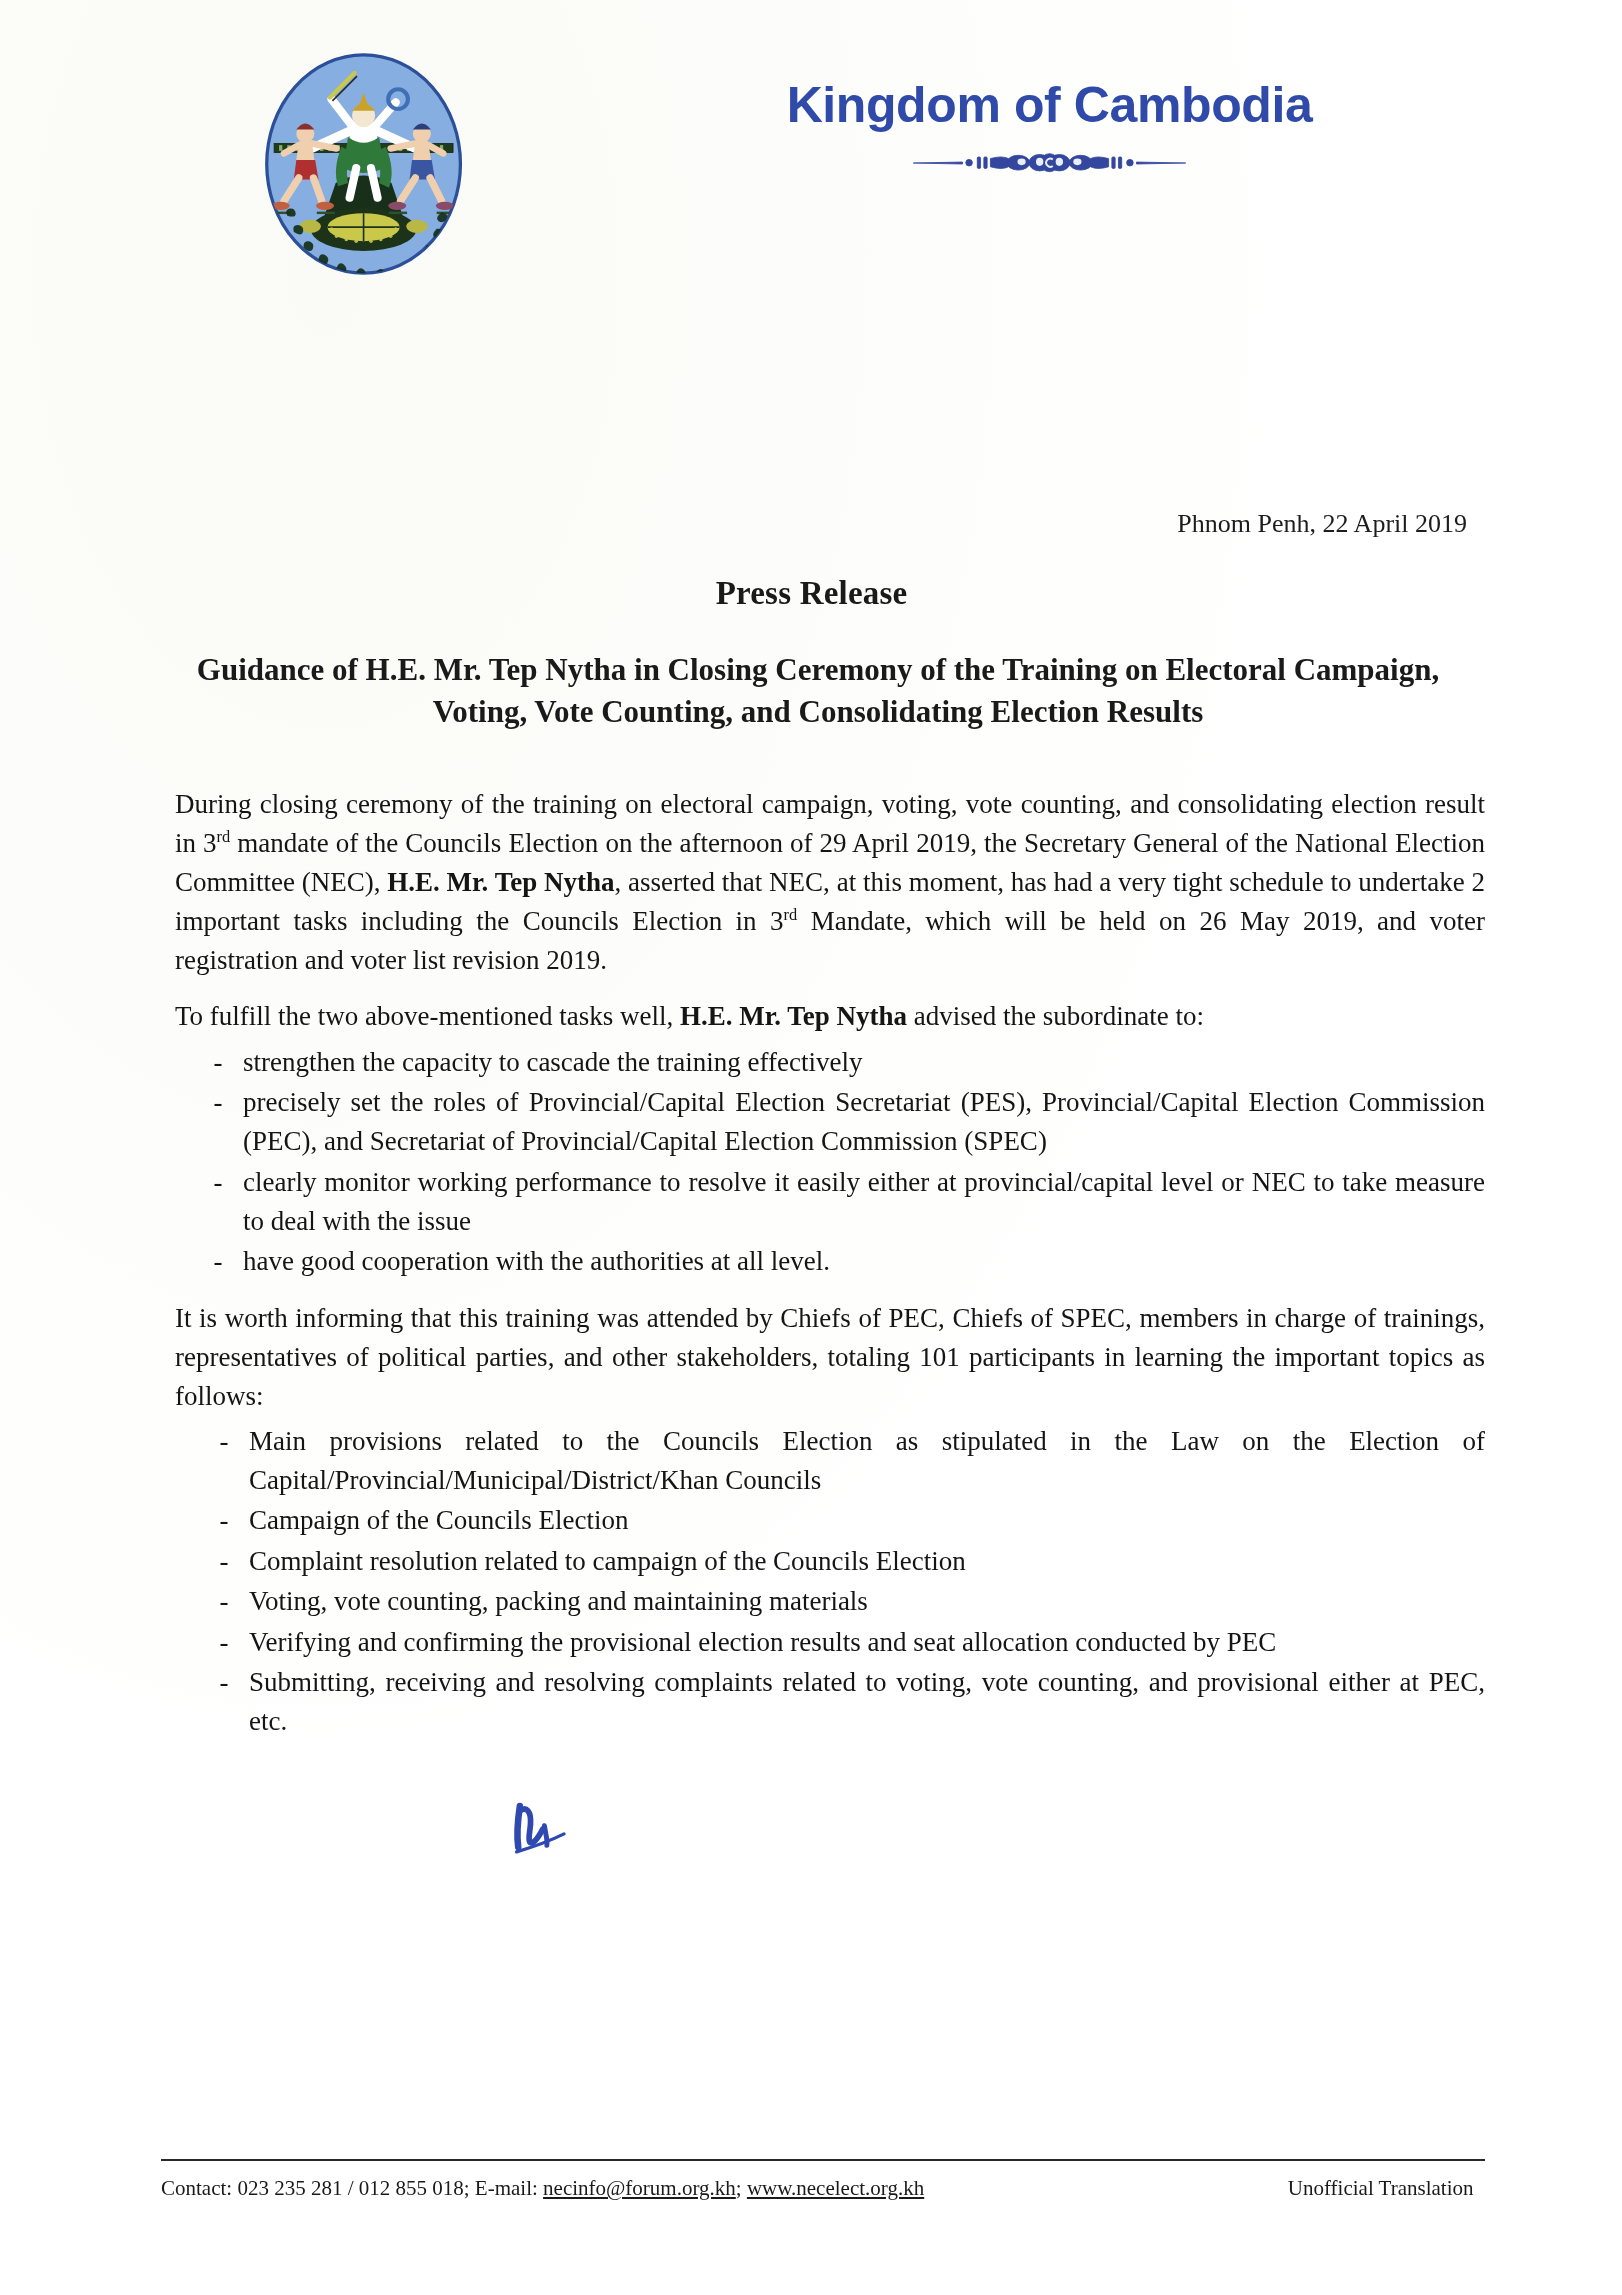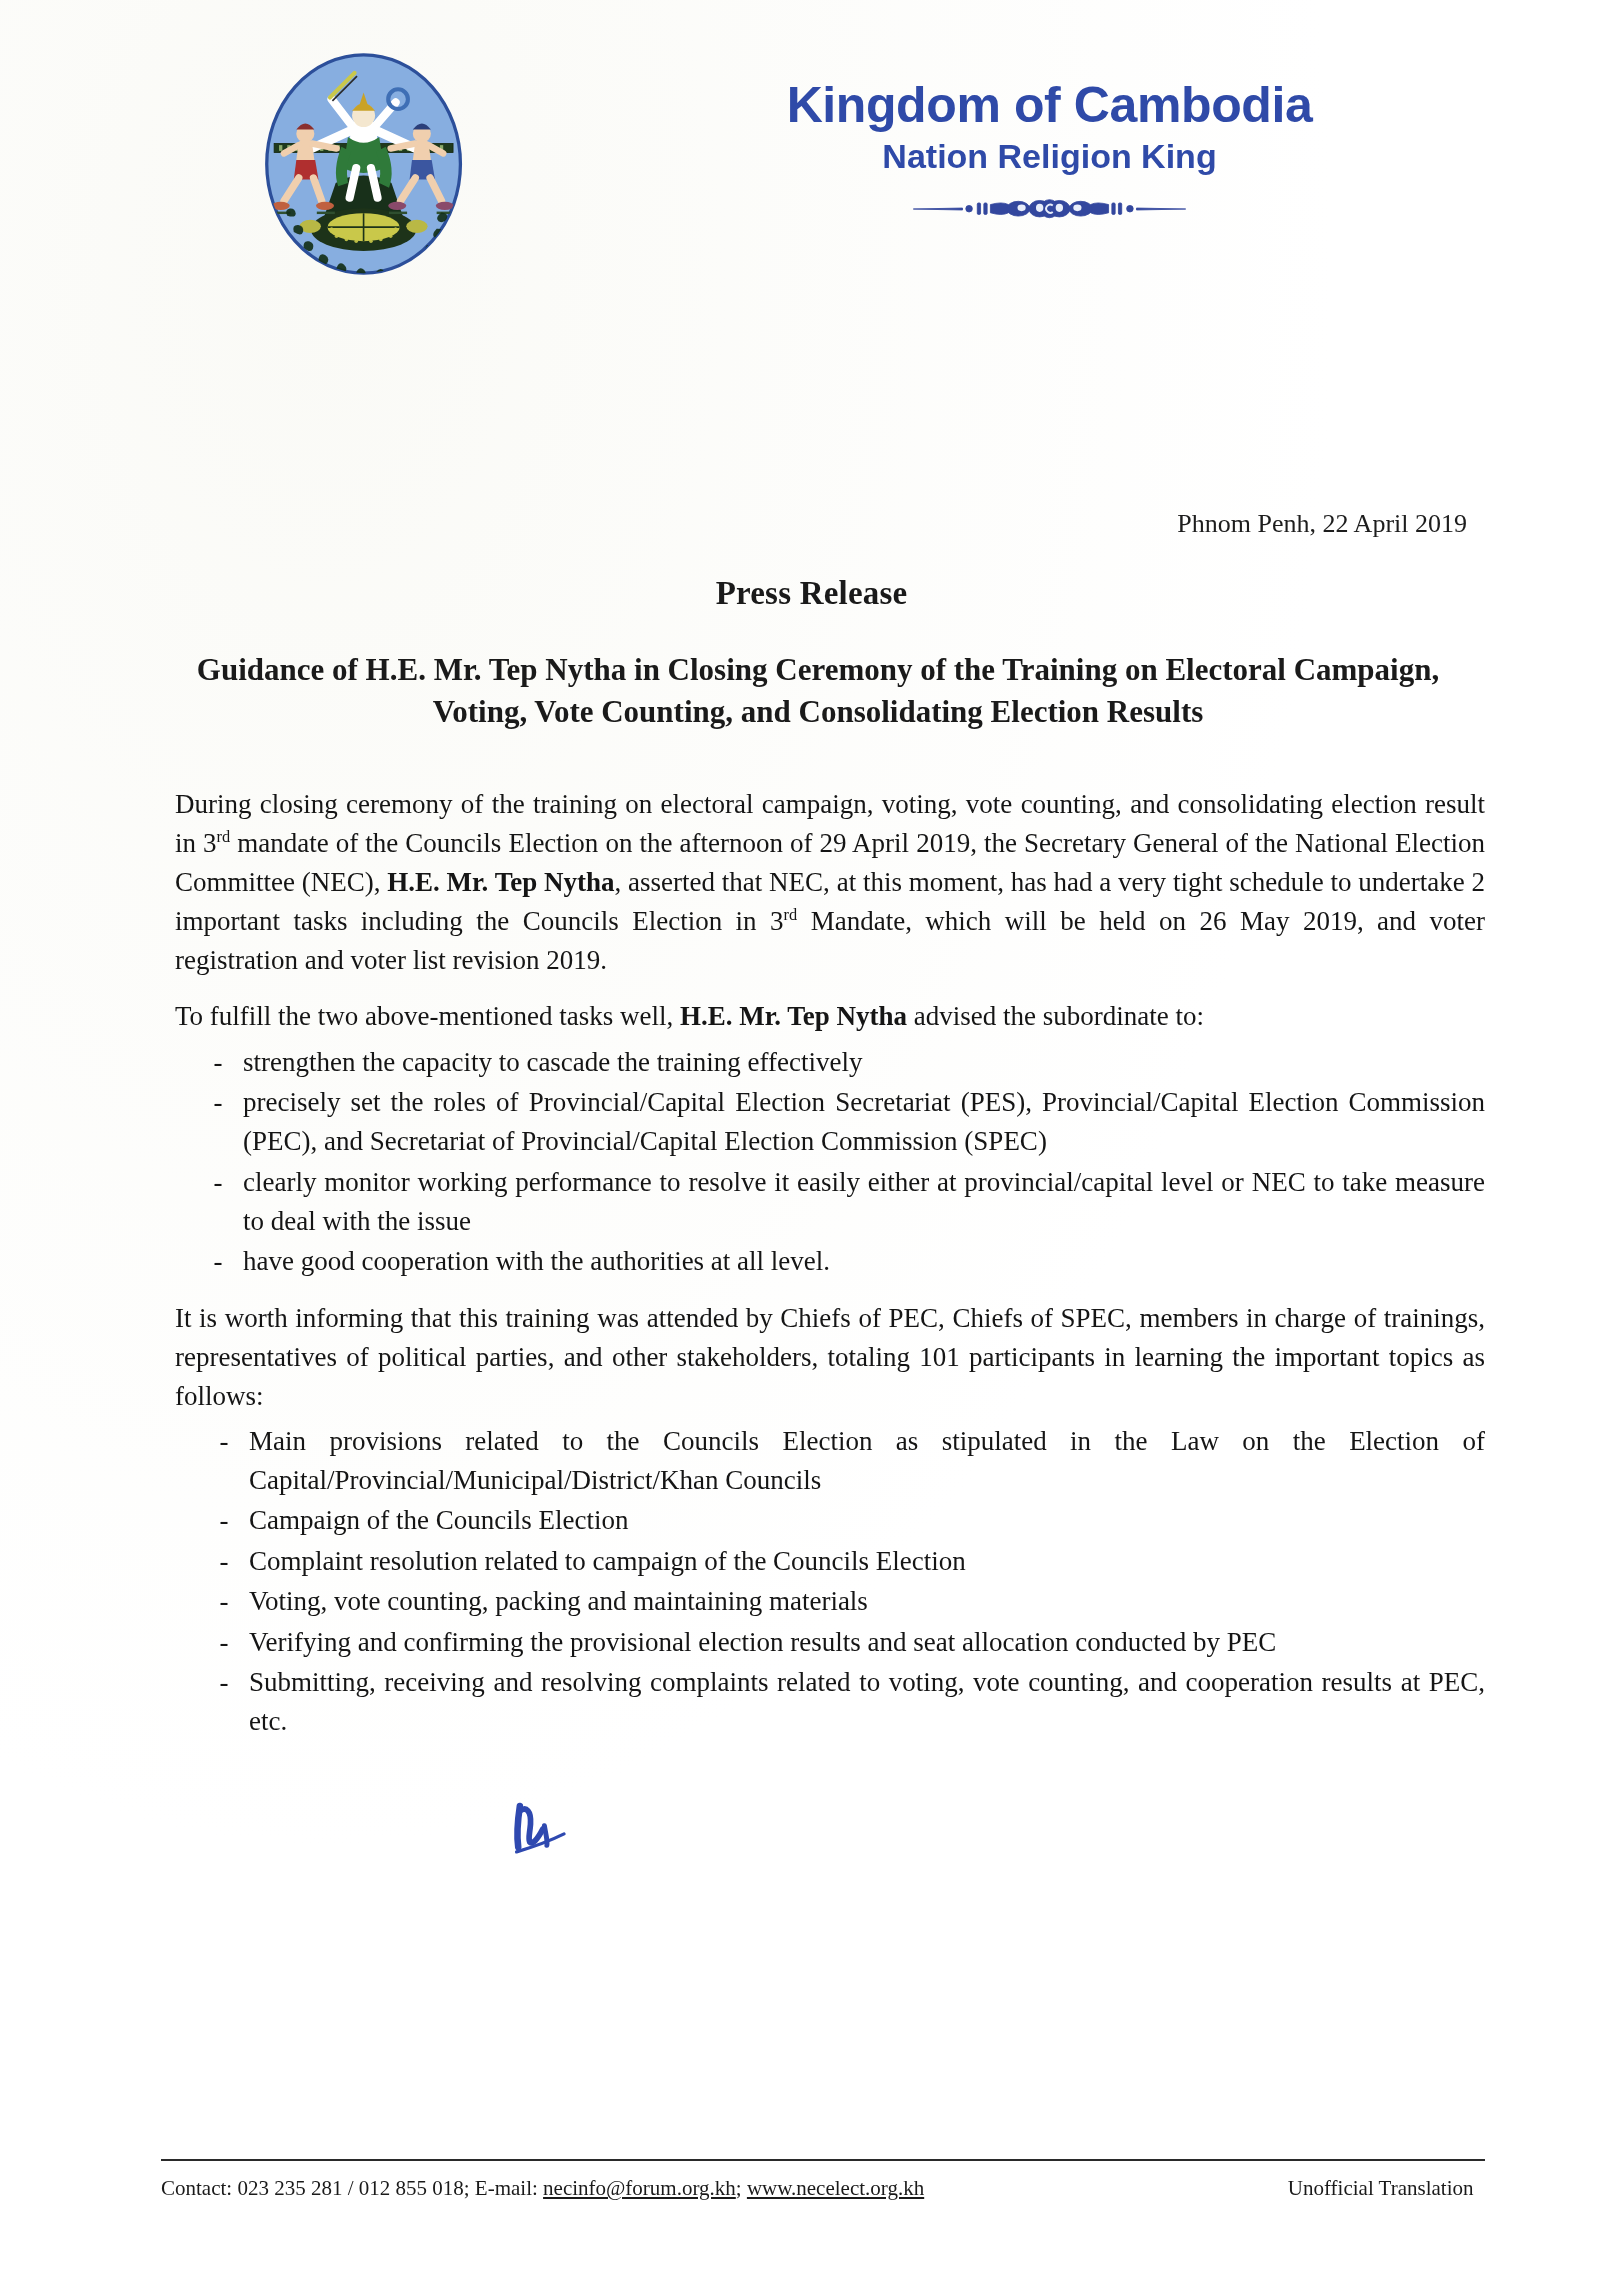--- a/index.html
+++ b/index.html
@@ -363,21 +363,20 @@
             <path d="M214 244 q5 -8 10 -2 q4 6 -2 10 q-6 3 -8 -8 z" transform="rotate(42 214 244)"></path>
             <path d="M226 224 q5 -8 10 -2 q4 6 -2 10 q-6 3 -8 -8 z" transform="rotate(54 226 224)"></path>
             <path d="M232 204 q5 -8 10 -2 q4 6 -2 10 q-6 3 -8 -8 z" transform="rotate(64 232 204)"></path>
           </g>
         </g>
       </svg>
     </div>
 
     <div class="kingdom-block">
       <div class="kingdom-title">Kingdom of Cambodia</div>
-      <div class="kingdom-sub">Nation Religion King</div>
       <div class="divider-orn">
         <svg viewBox="0 0 340 26" xmlns="http://www.w3.org/2000/svg">
           <g fill="#33479e" stroke="#33479e">
             <path d="M4 13.4 L64 12.2 L64 14.6 Z"></path>
             <path d="M336 13.4 L276 12.2 L276 14.6 Z"></path>
             <circle cx="72" cy="13" r="4"></circle>
             <circle cx="268" cy="13" r="4"></circle>
             <rect x="82" y="6" width="4" height="14" rx="1.5"></rect>
             <rect x="90" y="6" width="4" height="14" rx="1.5"></rect>
             <rect x="246" y="6" width="4" height="14" rx="1.5"></rect>
@@ -441,21 +440,21 @@
       <li class="justified">
           <span class="dash">-</span>
           <span class="txt">Main provisions related to the Councils Election as stipulated in the Law on the Election of Capital/Provincial/Municipal/District/Khan Councils</span>
         </li>
       <li><span class="dash">-</span><span class="txt">Campaign of the Councils Election</span></li>
       <li><span class="dash">-</span><span class="txt">Complaint resolution related to campaign of the Councils Election</span></li>
       <li><span class="dash">-</span><span class="txt">Voting, vote counting, packing and maintaining materials</span></li>
       <li><span class="dash">-</span><span class="txt">Verifying and confirming the provisional election results and seat allocation conducted by PEC</span></li>
       <li class="justified">
           <span class="dash">-</span>
-          <span class="txt">Submitting, receiving and resolving complaints related to voting, vote counting, and cooperation results at PEC, etc.</span>
+          <span class="txt">Submitting, receiving and resolving complaints related to voting, vote counting, and provisional either at PEC, etc.</span>
         </li>
     </ul>
   </div>
 
   <div class="signature">
     <svg viewBox="0 0 120 110" xmlns="http://www.w3.org/2000/svg">
       <g fill="none" stroke="#2f49b0" stroke-linecap="round" stroke-linejoin="round">
         <path d="M14 16 C11 36 10 52 12 66" stroke-width="8"></path>
         <path d="M14 22 C22 16 28 22 27 38 C26 50 24 56 26 60 C29 64 36 56 42 44" stroke-width="7"></path>
         <path d="M44 40 C46 52 48 58 47 64" stroke-width="6"></path>

